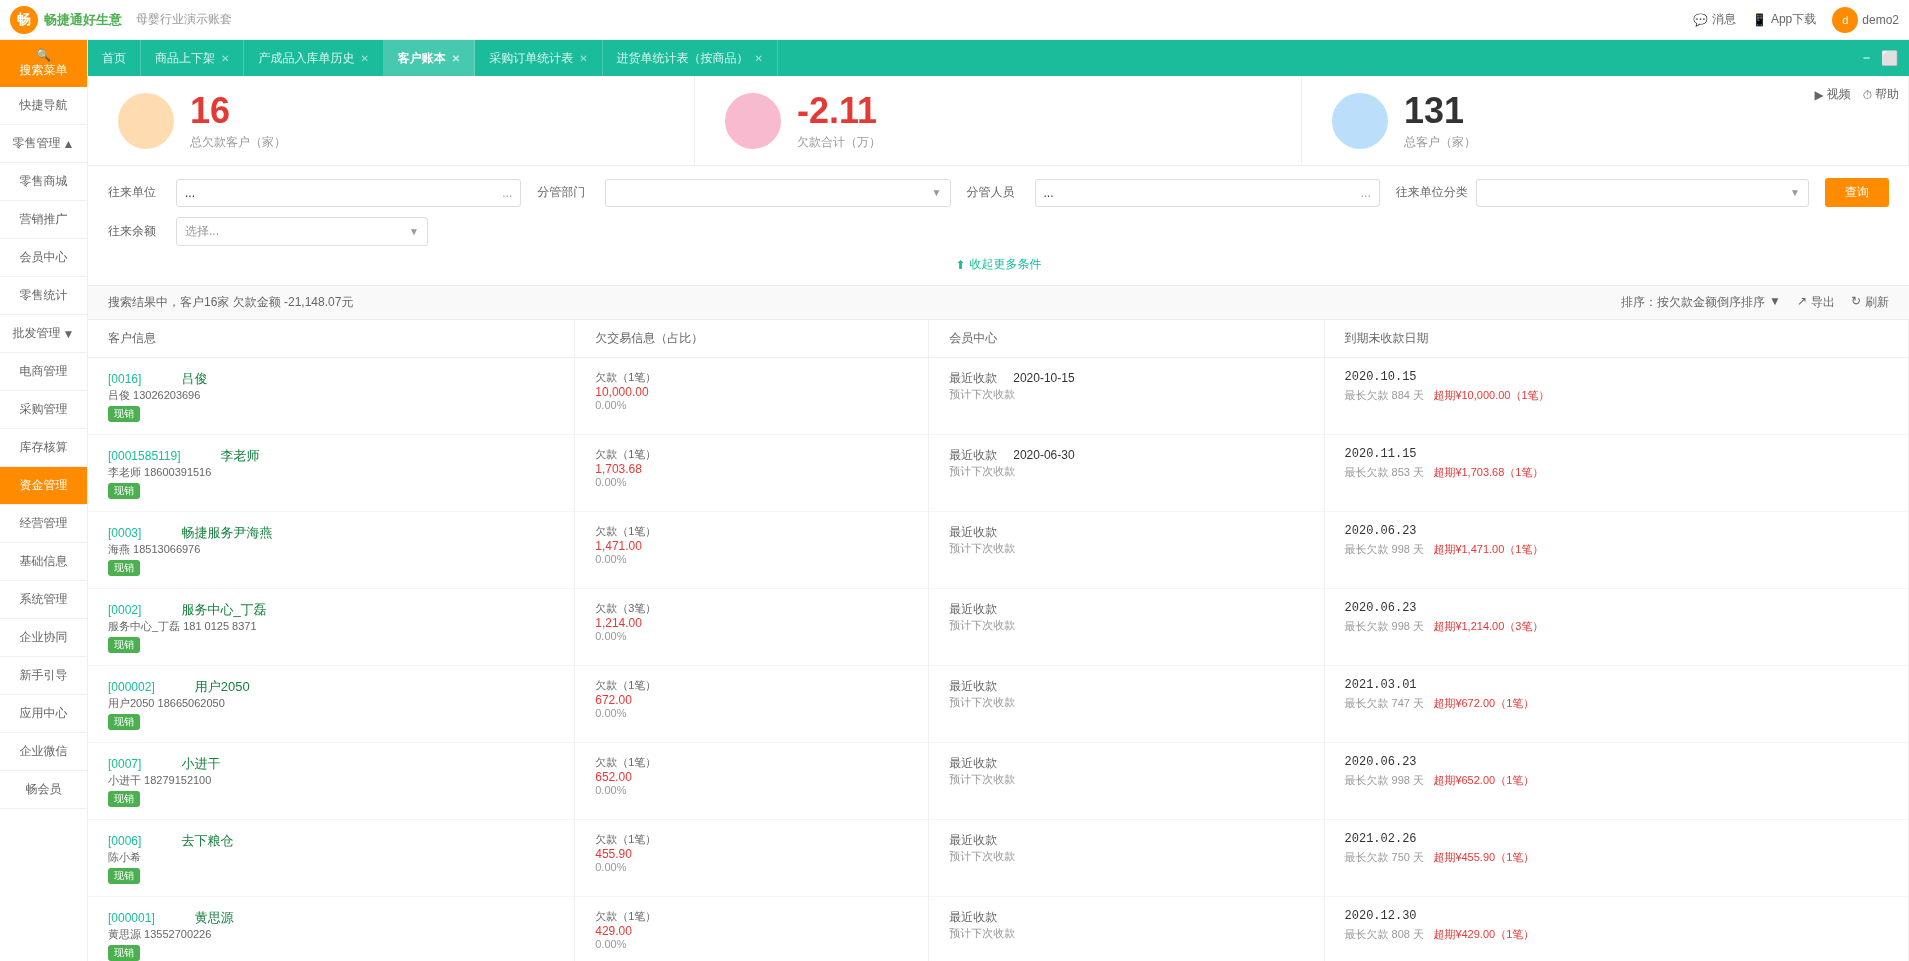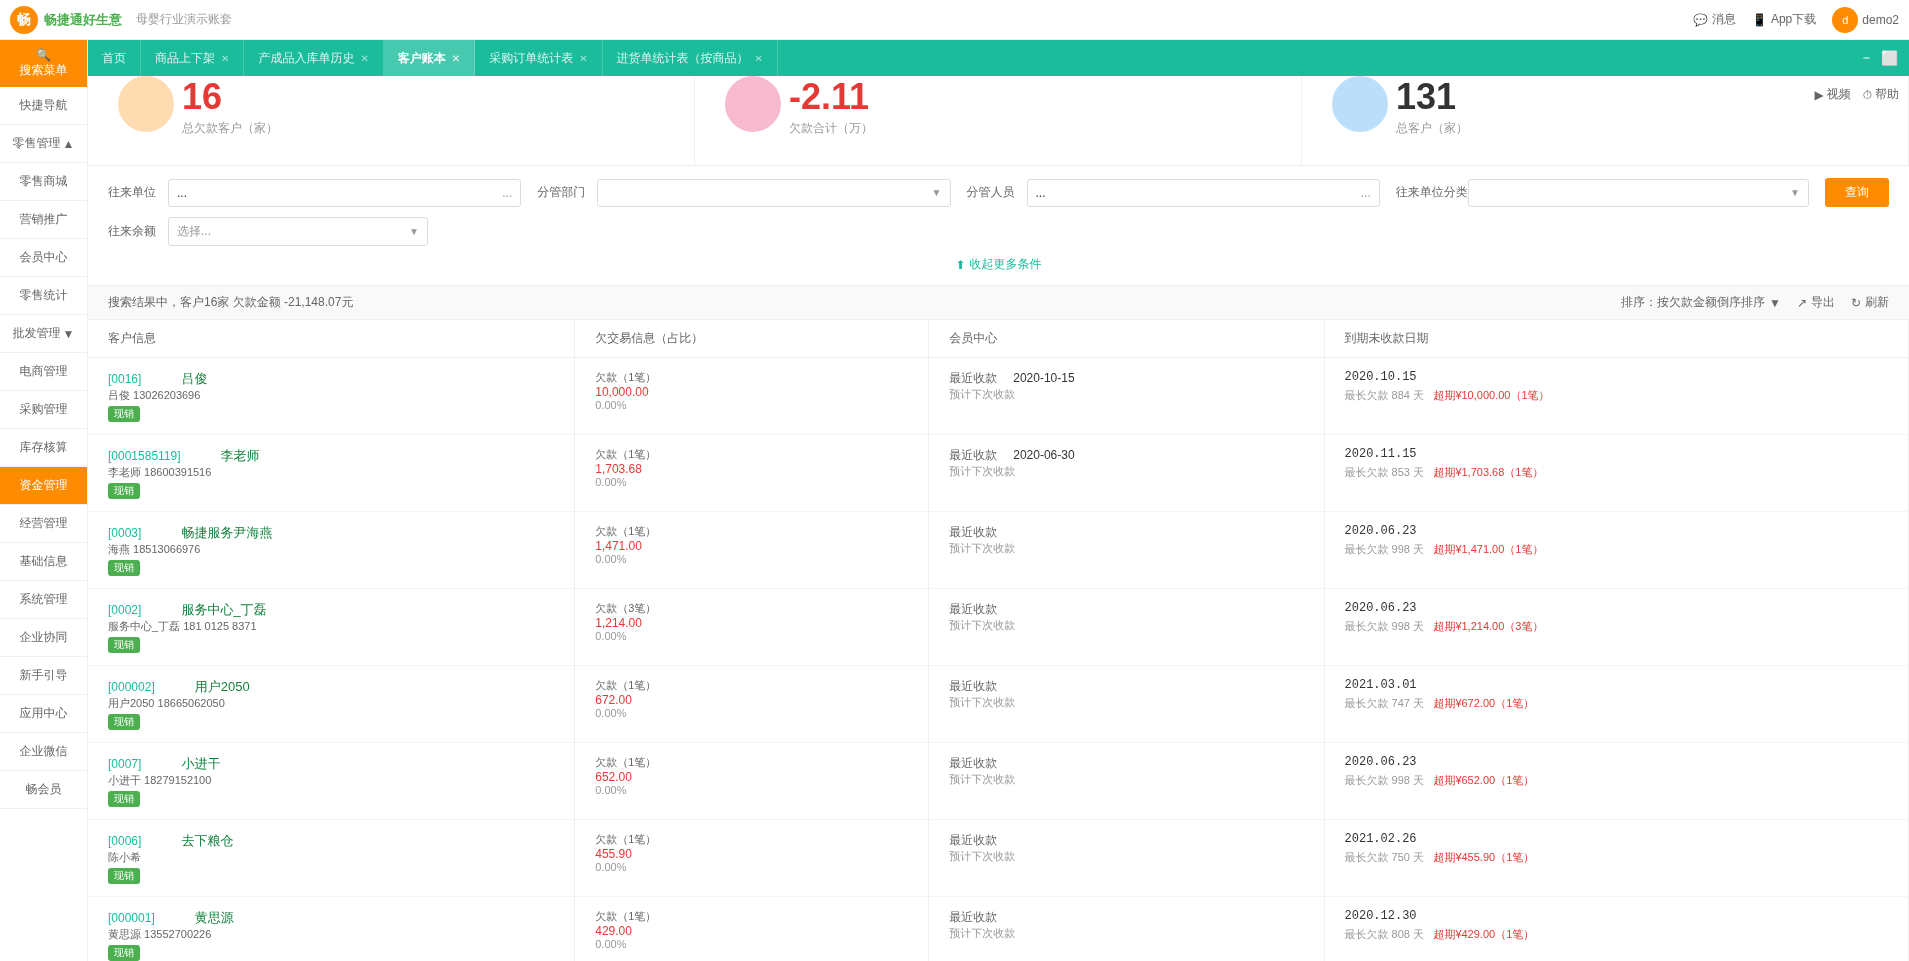--- a/index.html
+++ b/index.html
@@ -30,50 +30,50 @@
     .tab-item { display: flex; align-items: center; padding: 0 14px; height: 100%; font-size: 12px; color: rgba(255,255,255,0.85); cursor: pointer; white-space: nowrap; border-right: 1px solid rgba(255,255,255,0.2); gap: 6px; }
     .tab-item.active { background: rgba(255,255,255,0.2); color: #fff; font-weight: bold; }
     .tab-item .close-x { font-size: 10px; opacity: 0.7; }
     .tab-bar-actions { margin-left: auto; display: flex; align-items: center; padding: 0 10px; gap: 8px; color: #fff; font-size: 14px; }
 
     
     .content-area { flex: 1; display: flex; flex-direction: column; overflow: hidden; }
 
     
     .stats-row { display: flex; background: #fff; border-bottom: 1px solid #eee; height: 90px; flex-shrink: 0; position: relative; }
-    .stat-card { flex: 1; display: flex; align-items: flex-start; padding: 0 30px; gap: 8px; border-right: 1px solid #f0f0f0; }
+    .stat-card { flex: 1; display: flex; align-items: center; padding: 0 30px; gap: 16px; border-right: 1px solid #f0f0f0; }
     .stat-card:last-child { border-right: none; }
     .stat-icon { width: 56px; height: 56px; border-radius: 50%; display: flex; align-items: center; justify-content: center; font-size: 22px; opacity: 0.3; }
     .stat-icon.orange { background: #ff8c00; color: #ff8c00; border: 2px solid #ff8c00; }
     .stat-icon.pink { background: #e91e63; color: #e91e63; border: 2px solid #e91e63; }
     .stat-icon.blue { background: #2196f3; color: #2196f3; border: 2px solid #2196f3; }
     .stat-info .stat-number { font-size: 36px; font-weight: bold; }
     .stat-info .stat-number.red { color: #e53935; }
     .stat-info .stat-number.dark { color: #333; font-weight: 800; }
     .stat-info .stat-label { font-size: 12px; color: #999; margin-top: 2px; }
     .stat-top-right { position: absolute; top: 10px; right: 10px; display: flex; gap: 12px; font-size: 12px; color: #666; }
     .stat-top-right span { cursor: pointer; display: flex; align-items: center; gap: 3px; }
 
     
     .filter-area { background: #fff; padding: 12px 20px; border-bottom: 1px solid #eee; flex-shrink: 0; }
     .filter-row { display: flex; align-items: center; gap: 16px; margin-bottom: 10px; }
     .filter-row:last-child { margin-bottom: 0; }
-    .filter-field { display: flex; align-items: center; flex: 1; }
+    .filter-field { display: flex; align-items: center; gap: 8px; flex: 1; }
     .filter-label { color: #666; font-size: 12px; white-space: nowrap; min-width: 60px; }
     .filter-input { flex: 1; border: 1px solid #ddd; border-radius: 3px; padding: 5px 8px; font-size: 12px; color: #333; cursor: pointer; display: flex; align-items: center; justify-content: space-between; min-height: 28px; }
     .filter-input.with-dots::after { content: '...'; color: #999; }
     .filter-input .arrow { color: #999; font-size: 10px; }
     .filter-button { background: #ff8c00; color: #fff; border: none; border-radius: 3px; padding: 6px 20px; font-size: 12px; cursor: pointer; white-space: nowrap; }
     .collapse-btn { display: flex; align-items: center; justify-content: center; gap: 4px; color: #1abc9c; font-size: 12px; cursor: pointer; margin-top: 4px; }
 
     
     .table-area { flex: 1; overflow-y: auto; padding: 0 0 0 0; }
     .table-summary { display: flex; align-items: center; justify-content: space-between; padding: 8px 20px; background: #f9f9f9; border-bottom: 1px solid #eee; font-size: 12px; color: #666; }
     .table-summary-right { display: flex; align-items: center; gap: 16px; }
-    .table-summary-right span { cursor: pointer; display: flex; align-items: center; gap: 4px; }
+    .table-summary-right span { cursor: pointer; display: flex; gap: 4px; }
 
     table { width: 100%; border-collapse: collapse; background: #fff; }
     thead th { background: #fff; padding: 10px 20px; text-align: left; font-size: 12px; color: #666; font-weight: normal; border-bottom: 1px solid #eee; border-right: 1px solid #f0f0f0; }
     tbody tr { border-bottom: 1px solid #f5f5f5; }
     tbody td { padding: 12px 20px; font-size: 12px; color: #333; vertical-align: top; border-right: 1px solid #f0f0f0; }
     .customer-name { color: #15803d; cursor: pointer; font-size: 13px; padding-left: 40px; }
     .customer-id { color: #1abc9c; }
     .customer-phone { color: #666; font-size: 11px; }
     .tag-green { background: #4caf50; color: #fff; border-radius: 3px; padding: 1px 6px; font-size: 10px; display: inline-block; margin-top: 3px; }
     .debt-amount { color: #e53935; font-size: 12px; }

